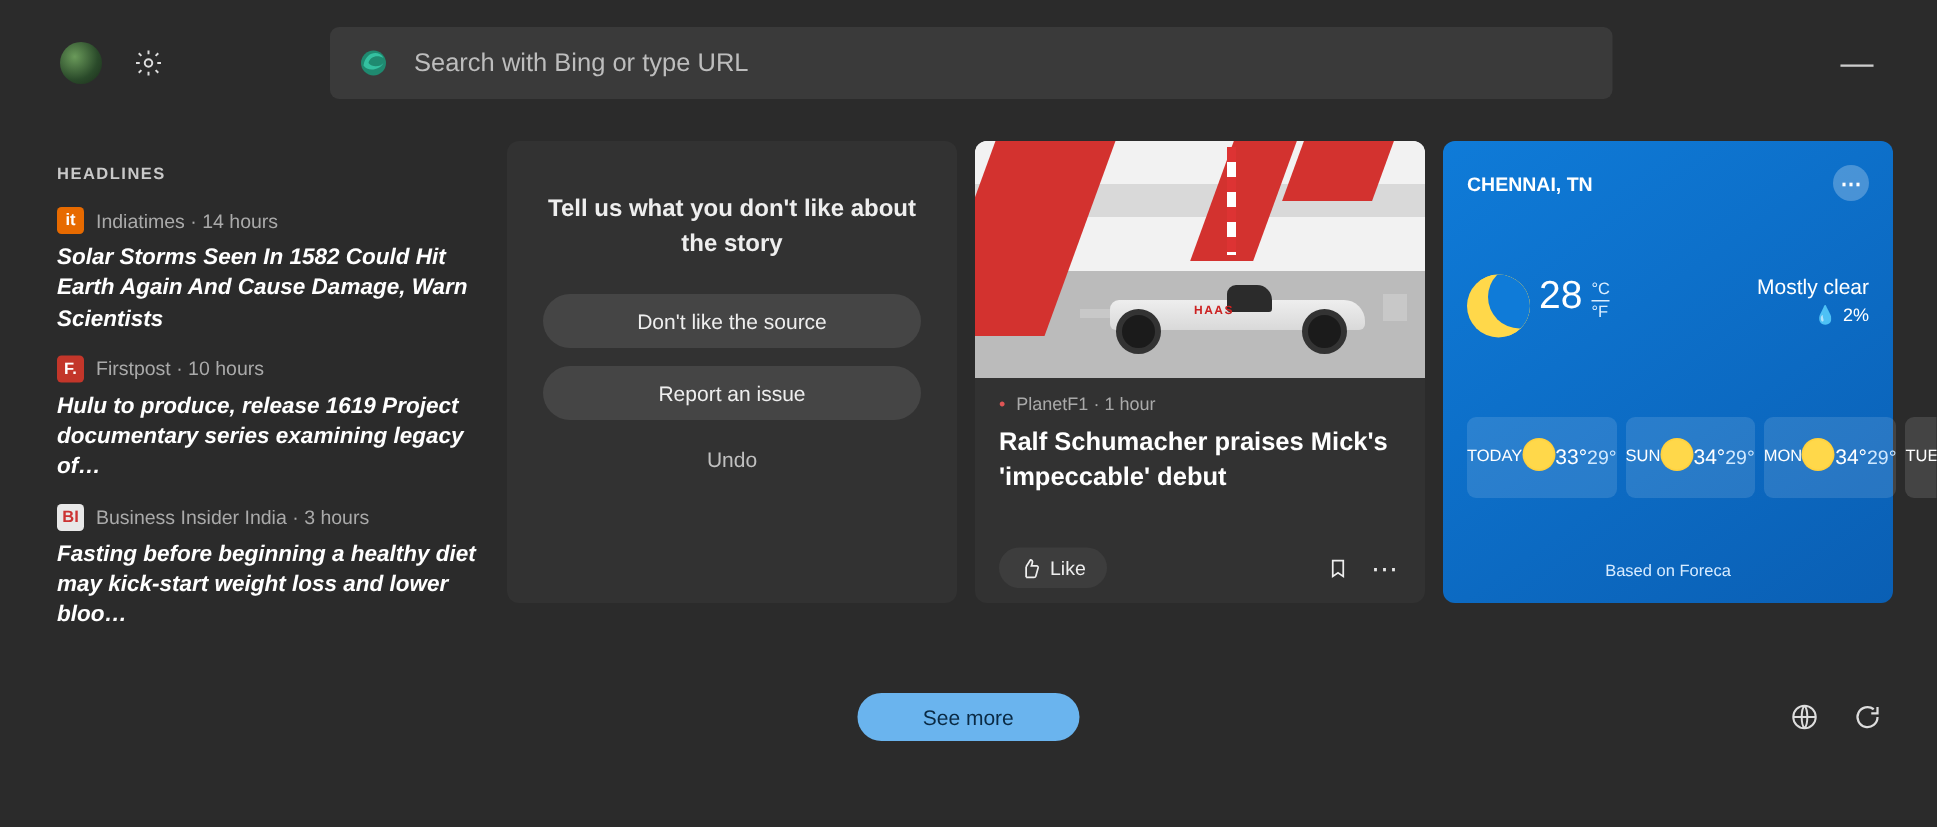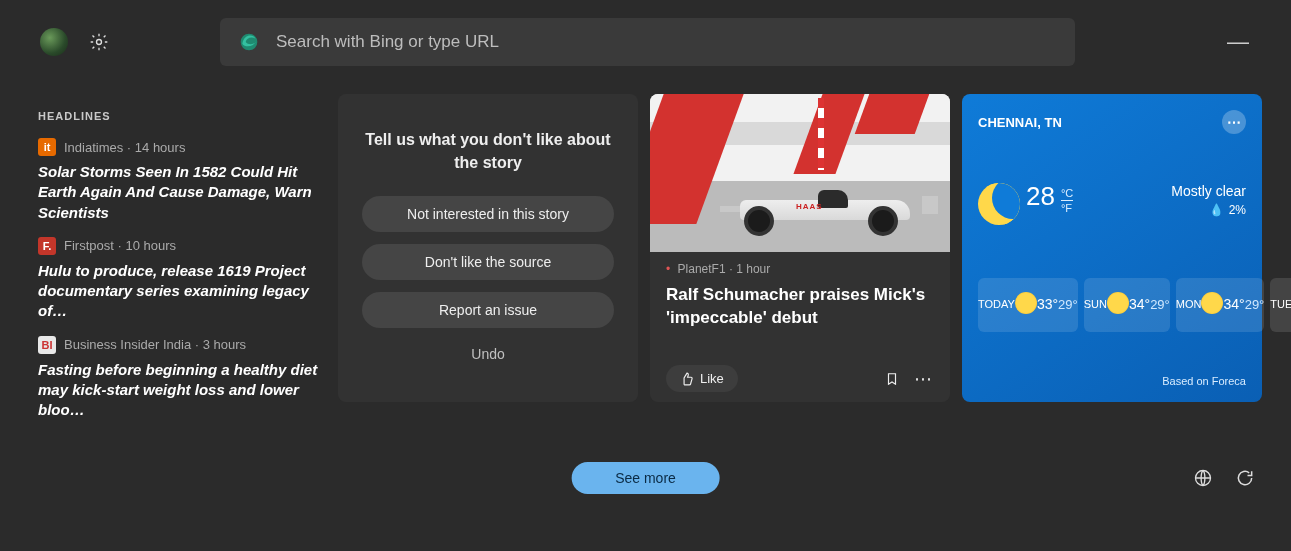--- a/index.html
+++ b/index.html
@@ -94,21 +94,21 @@
   .w-cond .precip { font-size:12px; margin-top:4px; display:flex; justify-content:flex-end; align-items:center; gap:4px;}
   .w-days { display:flex; gap:6px; margin-top:16px;}
   .w-day {
     flex:1; background:rgba(255,255,255,0.12); border-radius:6px;
     display:flex; flex-direction:row; align-items:center; padding:8px 0 10px;
     font-size:11px;
   }
   .w-day .sun { width:22px; height:22px; border-radius:50%; background:radial-gradient(circle,#ffd84a 0 60%,#ffb000 100%); margin:6px 0 8px;}
   .w-day .hi { font-size:14px; font-weight:500;}
   .w-day .lo { font-size:13px; color:#cfe8ff;}
-  .w-attr { text-align:right; font-size:11px; color:#d8ecff; margin-top:6px;}
+  .w-attr { text-align:center; font-size:11px; color:#d8ecff; margin-top:6px;}
   .w-forecast {
     align-self:center; margin-top:8px; background:rgba(255,255,255,0.28);
     border:none; border-radius:15px; padding:6px 20px; color:#fff; font-size:13px; cursor:pointer;
   }
   .see-more {
     position:absolute; left:50%; transform:translateX(-50%); top:462px;
     background:#6ab4ee; color:#0a2a44; border:none; border-radius:18px;
     padding:8px 44px; font-size:14px; cursor:pointer; font-weight:500;
   }
   .footer-icons { position:absolute; right:36px; top:468px; display:flex; gap:22px; color:#ddd;}
@@ -186,21 +186,20 @@
         <span>Business Insider India</span>
         <span>&nbsp;·&nbsp;</span>
         <span>3 hours</span>
       </div>
       <div class="hl-text">Fasting before beginning a healthy diet may kick-start weight loss and lower bloo…</div>
     </div>
   </div>
 
   <div class="card feedback">
     <div class="fb-title">Tell us what you don't like about the story</div>
-    <button class="fb-btn">Not interested in this story</button>
     <button class="fb-btn">Don't like the source</button>
     <button class="fb-btn">Report an issue</button>
     <div class="fb-undo">Undo</div>
   </div>
 
   <div class="card article">
     <div class="art-img">
       <div class="track"></div>
       <div class="stripe s1"></div>
         <div class="stripe s2"></div>

